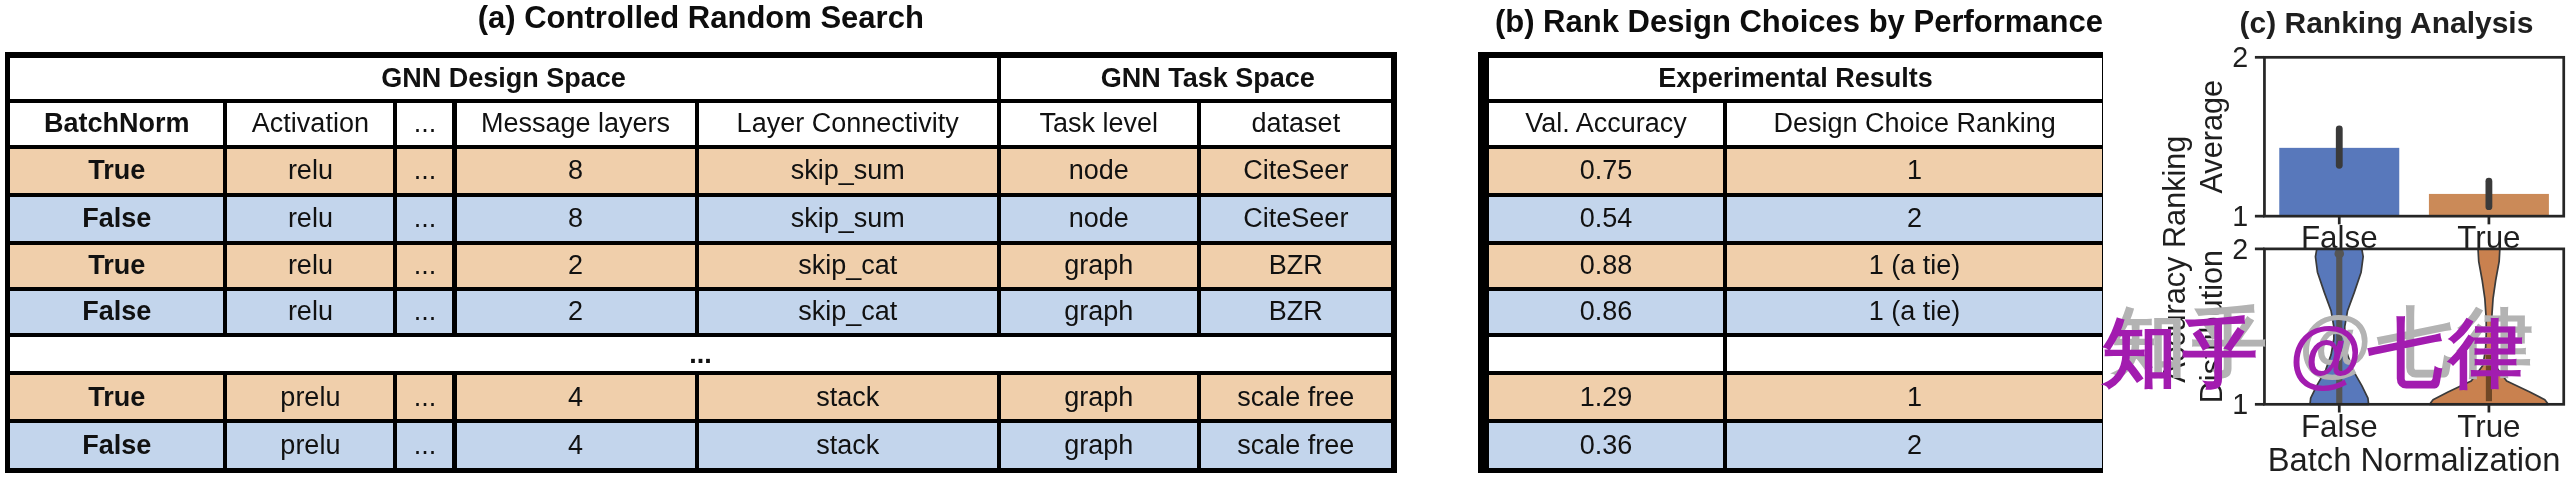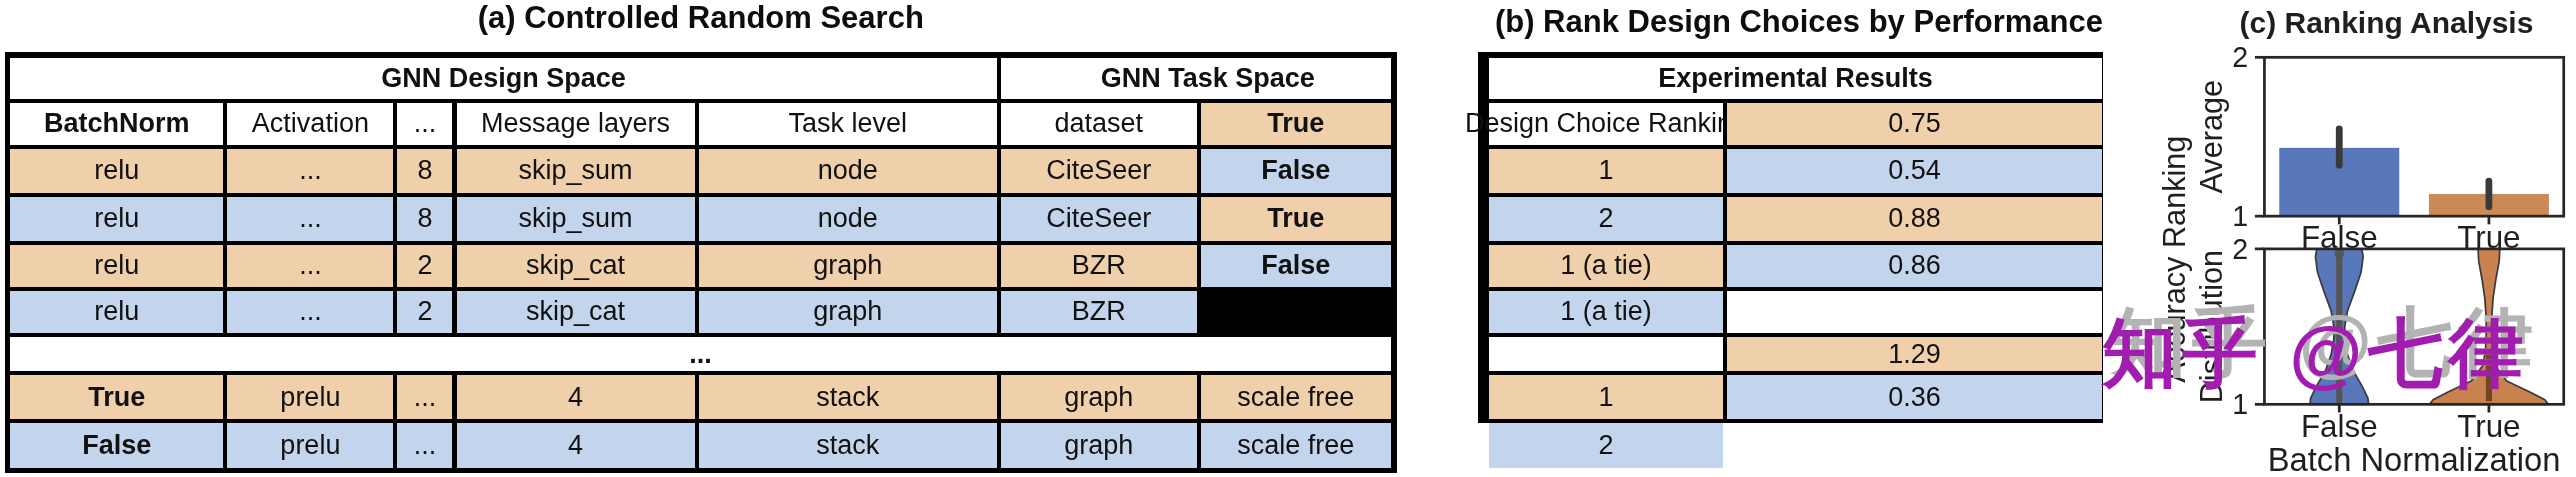--- a/index.html
+++ b/index.html
@@ -16,21 +16,21 @@
   .gtable{
     position:absolute;background:#000000;display:grid;padding:5.5px;gap:4.1px;
     box-sizing:border-box;
   }
   #design-table{
     left:4.8px;top:52px;width:1392px;height:421px;
     grid-template-columns:213px 166px 55px 238px 298px 196px 190px;
     grid-template-rows:41px 42px 44px 44px 42px 42px 34px 44px 45px;
   }
   #results-table{
-    left:1478px;top:52px;width:625px;height:371px;
+    left:1478px;top:52px;width:625px;height:421px;
     grid-template-columns:234px 375px;
     grid-template-rows:41px 42px 44px 44px 42px 42px 34px 44px 45px;
     padding-left:11px;
   }
   .cell{
     background:#ffffff;display:flex;align-items:center;justify-content:center;
     font-size:27px;line-height:1;white-space:nowrap;
   }
   .cell.tan{background:#f0cfab;}
   .cell.blue{background:#c3d5ec;}
@@ -51,20 +51,21 @@
   <div class="fig-title" id="title-a">(a) Controlled Random Search</div>
   <div class="fig-title" id="title-b">(b) Rank Design Choices by Performance</div>
 
   <div class="gtable" id="design-table">
       <div class="cell b" style="grid-column: 1 / span 5;">GNN Design Space</div>
       <div class="cell b" style="grid-column: 6 / span 2; padding-left: 24px;">GNN Task Space</div>
       <div class="cell b">BatchNorm</div>
       <div class="cell">Activation</div>
       <div class="cell">...</div>
       <div class="cell">Message layers</div>
+      <div class="cell">Layer Connectivity</div>
       <div class="cell">Task level</div>
       <div class="cell">dataset</div>
       <div class="cell b tan">True</div>
       <div class="cell tan">relu</div>
       <div class="cell tan">...</div>
       <div class="cell tan">8</div>
       <div class="cell tan">skip_sum</div>
       <div class="cell tan">node</div>
       <div class="cell tan">CiteSeer</div>
       <div class="cell b blue">False</div>
@@ -99,20 +100,21 @@
       <div class="cell b blue">False</div>
       <div class="cell blue">prelu</div>
       <div class="cell blue">...</div>
       <div class="cell blue">4</div>
       <div class="cell blue">stack</div>
       <div class="cell blue">graph</div>
       <div class="cell blue">scale free</div>
     </div>
   <div class="gtable" id="results-table">
       <div class="cell b" style="grid-column: 1 / span 2;">Experimental Results</div>
+      <div class="cell">Val. Accuracy</div>
       <div class="cell">Design Choice Ranking</div>
       <div class="cell tan">0.75</div>
       <div class="cell tan">1</div>
       <div class="cell blue">0.54</div>
       <div class="cell blue">2</div>
       <div class="cell tan">0.88</div>
       <div class="cell tan">1 (a tie)</div>
       <div class="cell blue">0.86</div>
       <div class="cell blue">1 (a tie)</div>
       <div class="cell"></div>

